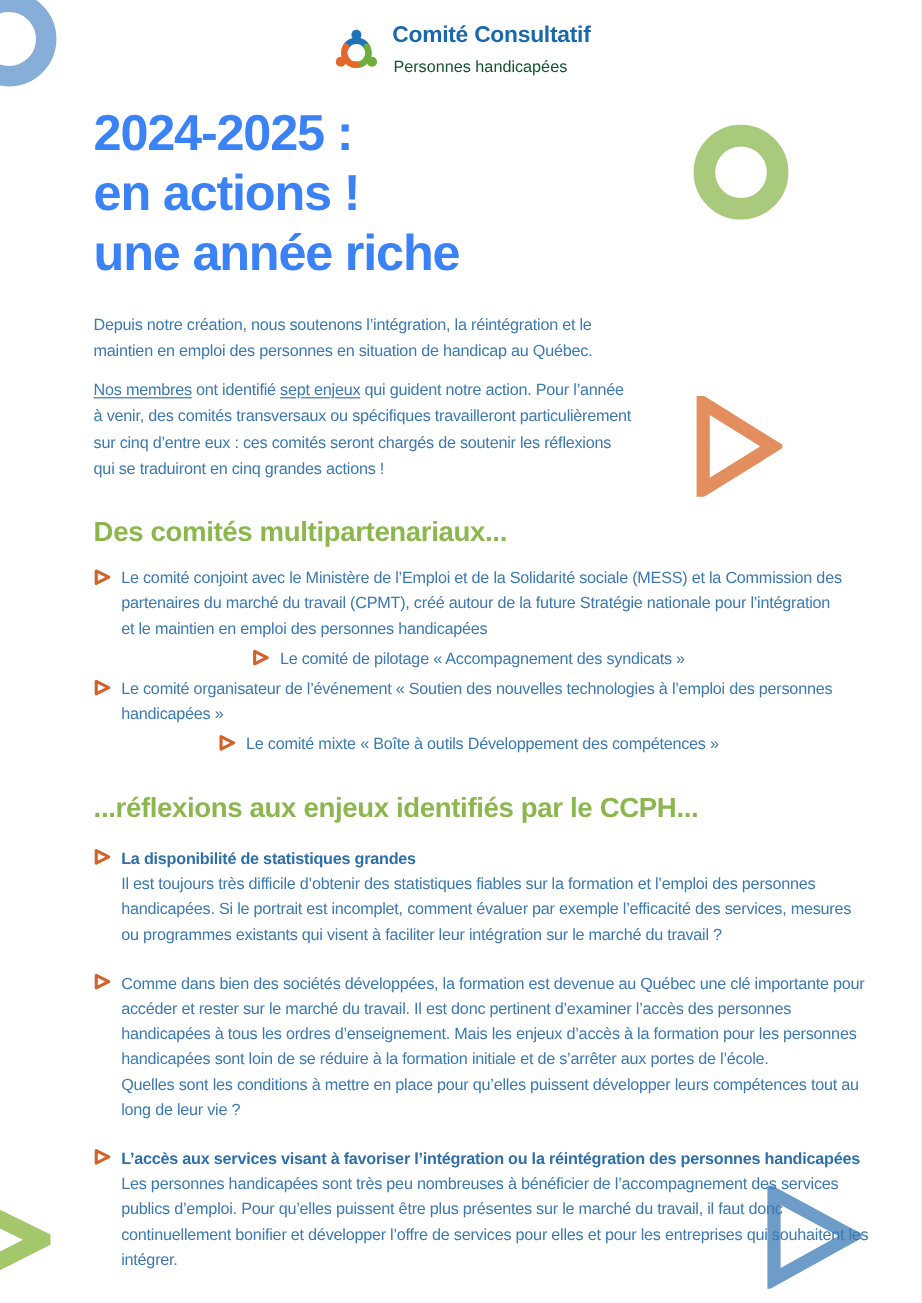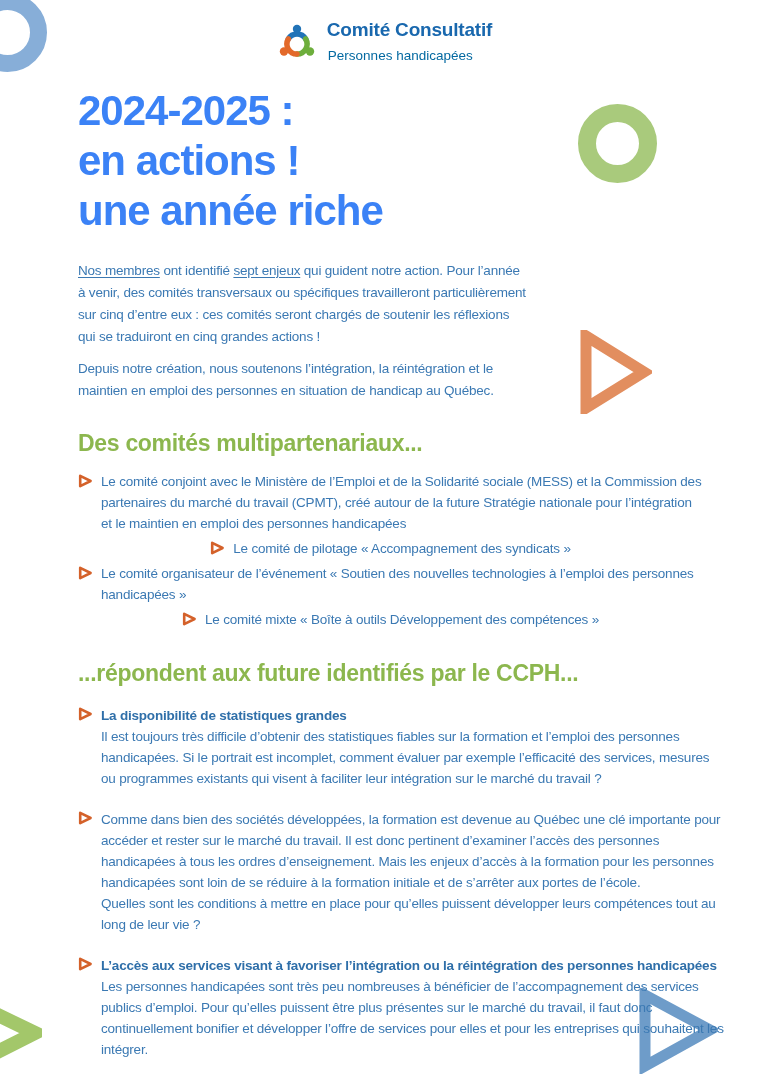--- a/index.html
+++ b/index.html
@@ -30,21 +30,21 @@
   .tri-green-bl { left:-78px; top:974px; }
   .tri-blue-br { left:638px; top:988px; }
 
   
   .logo {
     position:absolute; top:20px; left:0; right:0;
     display:flex; justify-content:center; align-items:center; gap:9px;
   }
   .logo-text { display:flex; flex-direction:column; line-height:1.1; }
   .logo-title { color:#1968AE; font-weight:bold; font-size:19px; letter-spacing:-0.2px; }
-  .logo-subtitle { color:#0369a1; font-size:13.5px; margin-top:8px; margin-left:1px; }
+  .logo-subtitle { color:#14532d; font-size:13.5px; margin-top:8px; margin-left:1px; }
 
   
   .content { position:absolute; left:78px; top:0; width:645px; }
 
   .main-title {
     margin-top:86px;
     color:#3b82f6;
     font-size:42px; font-weight:bold;
     line-height:50px; letter-spacing:-1px;
   }
@@ -113,22 +113,22 @@
 
   <main class="content">
 
     <h1 class="main-title">
       <div>2024-2025 :</div>
       <div>en actions !</div>
       <div>une année riche</div>
     </h1>
 
     <div class="intro">
+      <p>Depuis notre création, nous soutenons l’intégration, la réintégration et le maintien en emploi des personnes en situation de handicap au Québec.</p>
       <p><a>Nos membres</a><span> ont identifié </span><a>sept enjeux</a><span> qui guident notre action. Pour l’année à venir, des comités transversaux ou spécifiques travailleront particulièrement sur cinq d’entre eux : ces comités seront chargés de soutenir les réflexions qui se traduiront en cinq grandes actions !</span></p>
-      <p>Depuis notre création, nous soutenons l’intégration, la réintégration et le maintien en emploi des personnes en situation de handicap au Québec.</p>
     </div>
 
     <h2 class="green-heading gh-1">Des comités multipartenariaux...</h2>
 
     <ul class="committees">
       <li>
         <svg class="marker" width="15" height="16" viewBox="0 0 15 16">
             <polygon points="2.2,2.8 12.6,8 2.2,13.2" fill="none" stroke="#D4612A" stroke-width="2.6" stroke-linejoin="round"></polygon>
           </svg>
         <span>Le comité conjoint avec le Ministère de l’Emploi et de la Solidarité sociale (MESS) et la Commission des partenaires du marché du travail (CPMT), créé autour de la future Stratégie nationale pour l’intégration et le maintien en emploi des personnes handicapées</span>
@@ -146,21 +146,21 @@
         <span>Le comité organisateur de l’événement « Soutien des nouvelles technologies à l’emploi des personnes handicapées »</span>
       </li>
       <li>
         <svg class="marker" width="15" height="16" viewBox="0 0 15 16">
             <polygon points="2.2,2.8 12.6,8 2.2,13.2" fill="none" stroke="#D4612A" stroke-width="2.6" stroke-linejoin="round"></polygon>
           </svg>
         <span>Le comité mixte « Boîte à outils Développement des compétences »</span>
       </li>
     </ul>
 
-    <h2 class="green-heading gh-2">...répondent aux future identifiés par le CCPH...</h2>
+    <h2 class="green-heading gh-2">...réflexions aux enjeux identifiés par le CCPH...</h2>
 
     <div class="topics">
 
       <div class="topic">
         <svg class="marker" width="15" height="16" viewBox="0 0 15 16">
             <polygon points="2.2,2.8 12.6,8 2.2,13.2" fill="none" stroke="#D4612A" stroke-width="2.6" stroke-linejoin="round"></polygon>
           </svg>
         <div>
           <div class="topic-title">La disponibilité de statistiques grandes</div>
           <div class="topic-body">Il est toujours très difficile d’obtenir des statistiques fiables sur la formation et l’emploi des personnes handicapées. Si le portrait est incomplet, comment évaluer par exemple l’efficacité des services, mesures ou programmes existants qui visent à faciliter leur intégration sur le marché du travail ?</div>

